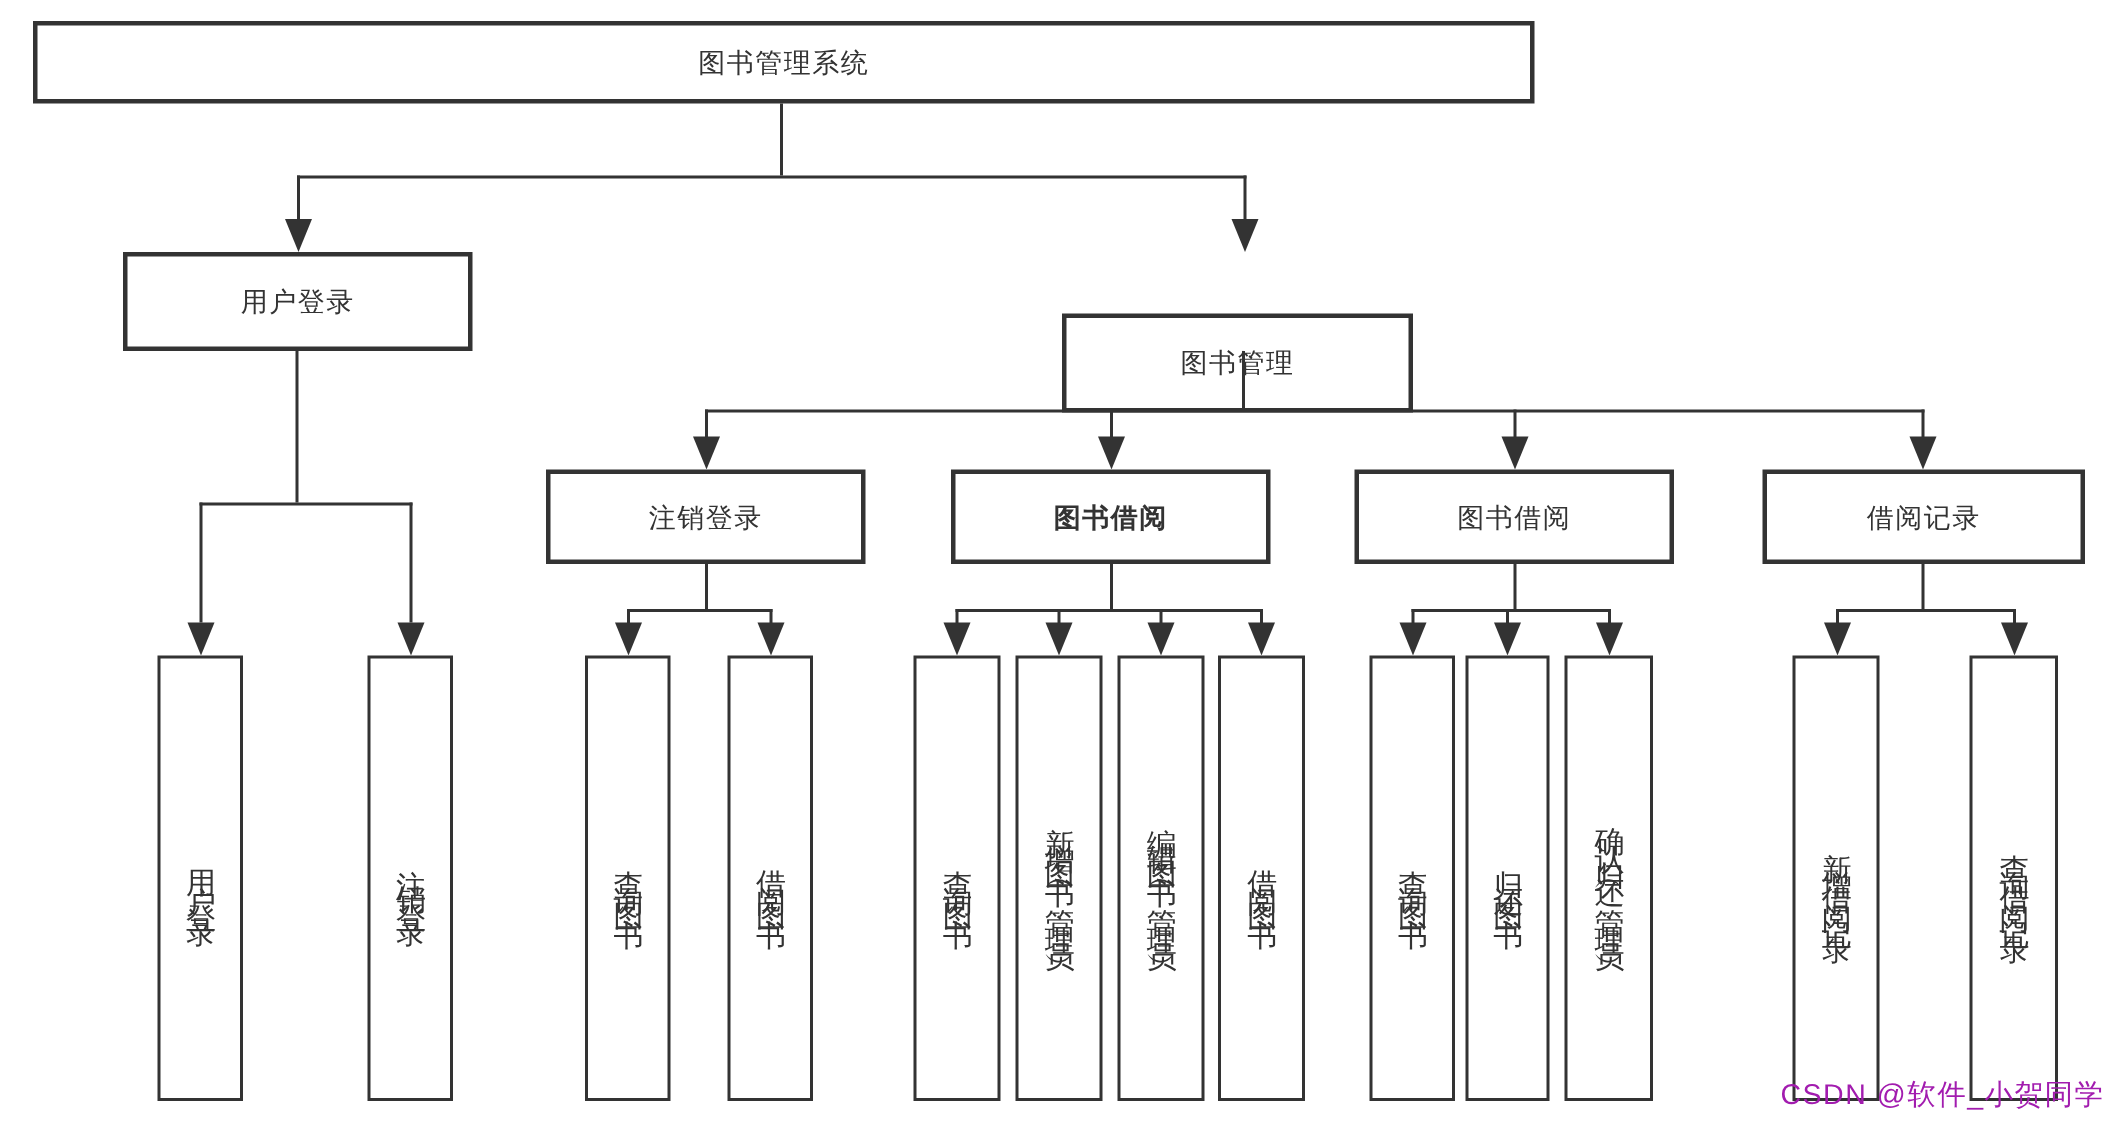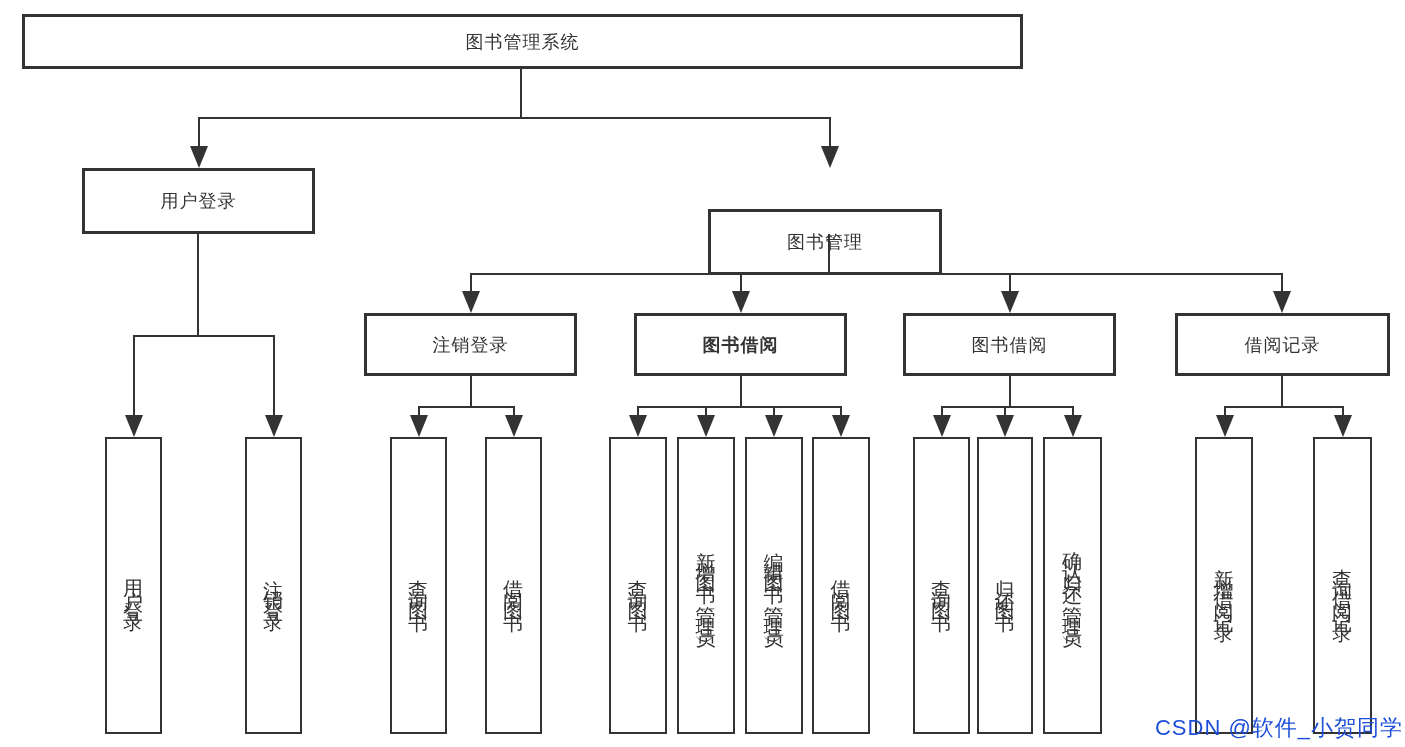--- a/index.html
+++ b/index.html
@@ -43,22 +43,22 @@
     position: absolute;
     width: 0; height: 0;
     border-left: 9px solid transparent;
     border-right: 9px solid transparent;
     border-top: 22px solid #333333;
   }
   .watermark {
     position: absolute;
     right: 2px;
     bottom: 4px;
-    font-size: 22px;
-    color: #1d4ed8;
+    font-size: 19px;
+    color: #a21caf;
     letter-spacing: 1px;
   }
 </style>
 </head>
 <body>
 
 <div class="canvas">
 
   <div class="box" style="left:22px; top:14px; width:1001px; height:55px;">
     <span>图书管理系统</span>

